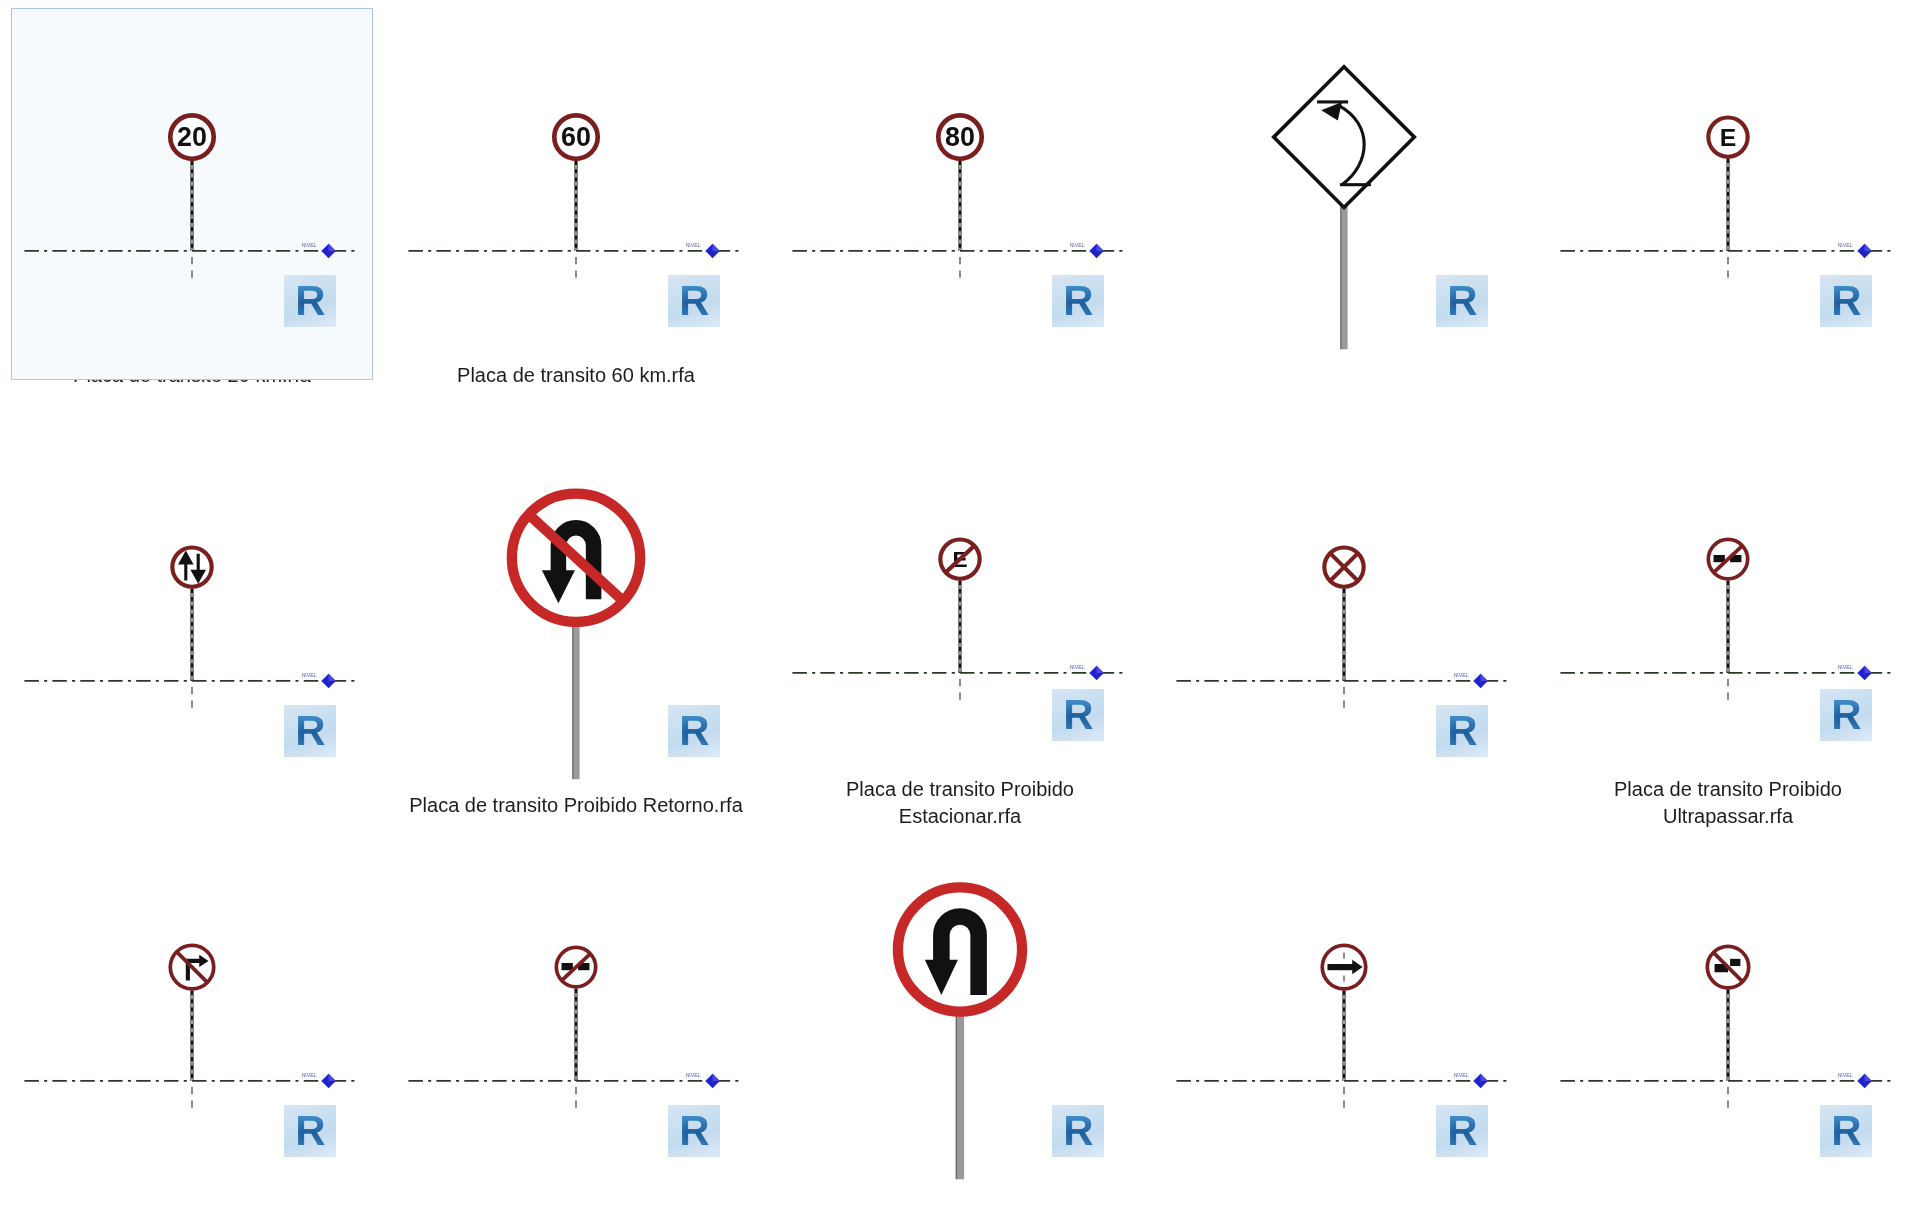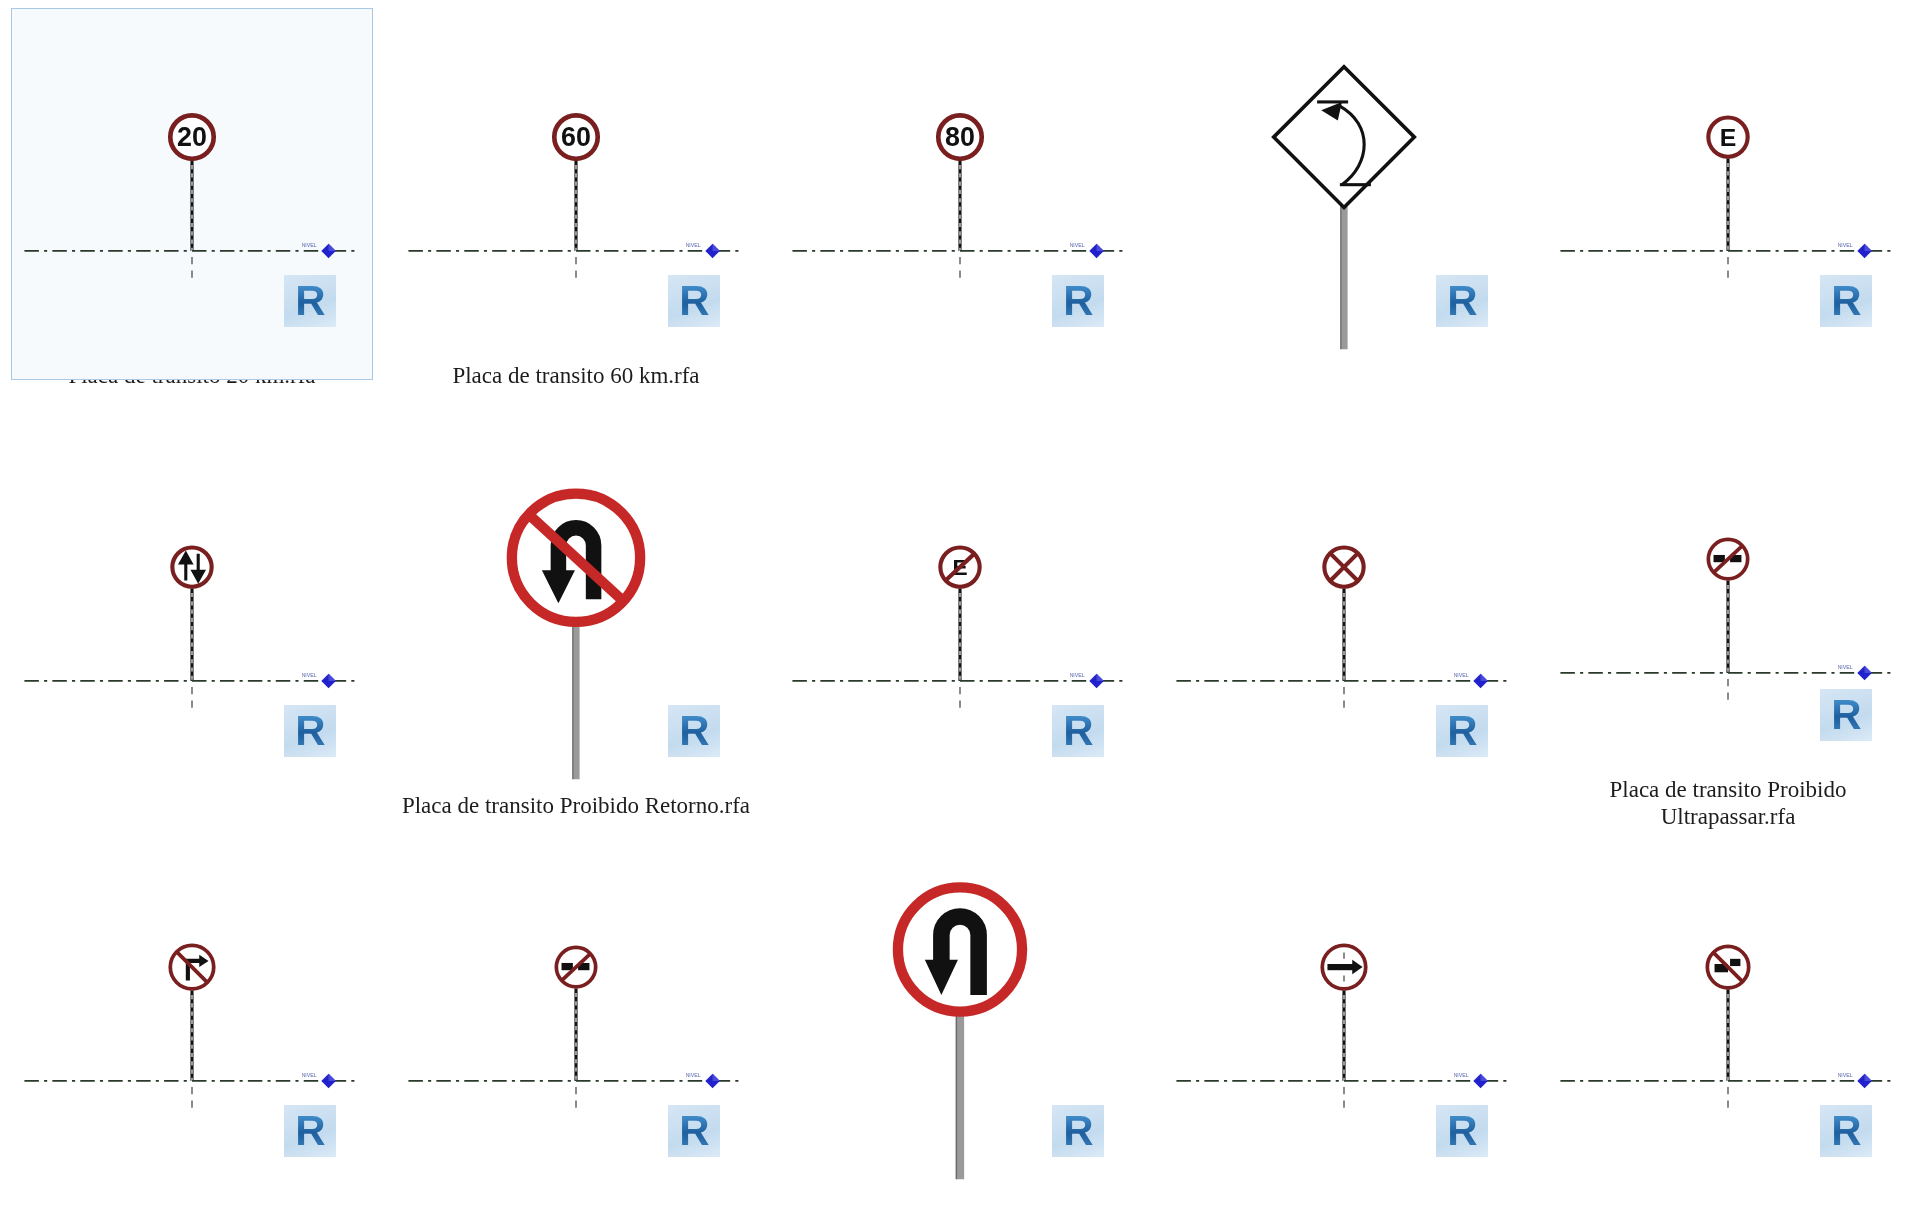--- a/index.html
+++ b/index.html
@@ -78,22 +78,22 @@
   .badge span {
     background: linear-gradient(180deg, #4d9ad8 0%, #1e5f9e 55%, #3d84bd 100%);
     -webkit-background-clip: text;
     background-clip: text;
     color: transparent;
   }
 
   .label {
     width: 352px;
     text-align: center;
-    font-family: Liberation Serif, serif;
-    font-size: 23px;
+    font-family: Liberation Sans, sans-serif;
+    font-size: 20px;
     line-height: 27px;
     color: #1d1d1d;
     margin-top: -18px;
     word-wrap: break-word;
   }
 
   .cell.selected .label {
     
   }
 </style>
@@ -283,20 +283,21 @@
               <text x="280" y="201" font-family="Liberation Sans, sans-serif" font-size="5" fill="#5566aa">NIVEL</text>
               <path d="M 306 198 L 313 205 L 306 212 L 299 205 Z" fill="#2222cc"></path>
               <path d="M 306 198 L 313 205 L 306 205 Z" fill="#4a4ad8"></path>
             </g>
           </svg>
         </div>
         <div class="badge">
           <span>R</span>
         </div>
       </div>
+      <div class="label">Placa de transito Proibido Estacionar.rfa</div>
     </div>
     <div class="cell">
       <div class="thumbbox">
         <div style="position: absolute; inset: 0px;">
           <svg class="art" viewBox="0 0 348 300" preserveAspectRatio="xMidYMid meet" xmlns="http://www.w3.org/2000/svg">
             <line x1="174" y1="112" x2="174" y2="205" stroke="#111111" stroke-width="3"></line>
             <line x1="174" y1="112" x2="174" y2="205" stroke="#ffffff" stroke-width="1.1" stroke-dasharray="4 4"></line>
             <circle cx="174" cy="95" r="19" fill="#ffffff" stroke="#7a1f1f" stroke-width="4"></circle>
             <line x1="161" y1="82" x2="187" y2="108" stroke="#7a1f1f" stroke-width="4"></line>
             <line x1="161" y1="108" x2="187" y2="82" stroke="#7a1f1f" stroke-width="4"></line>

